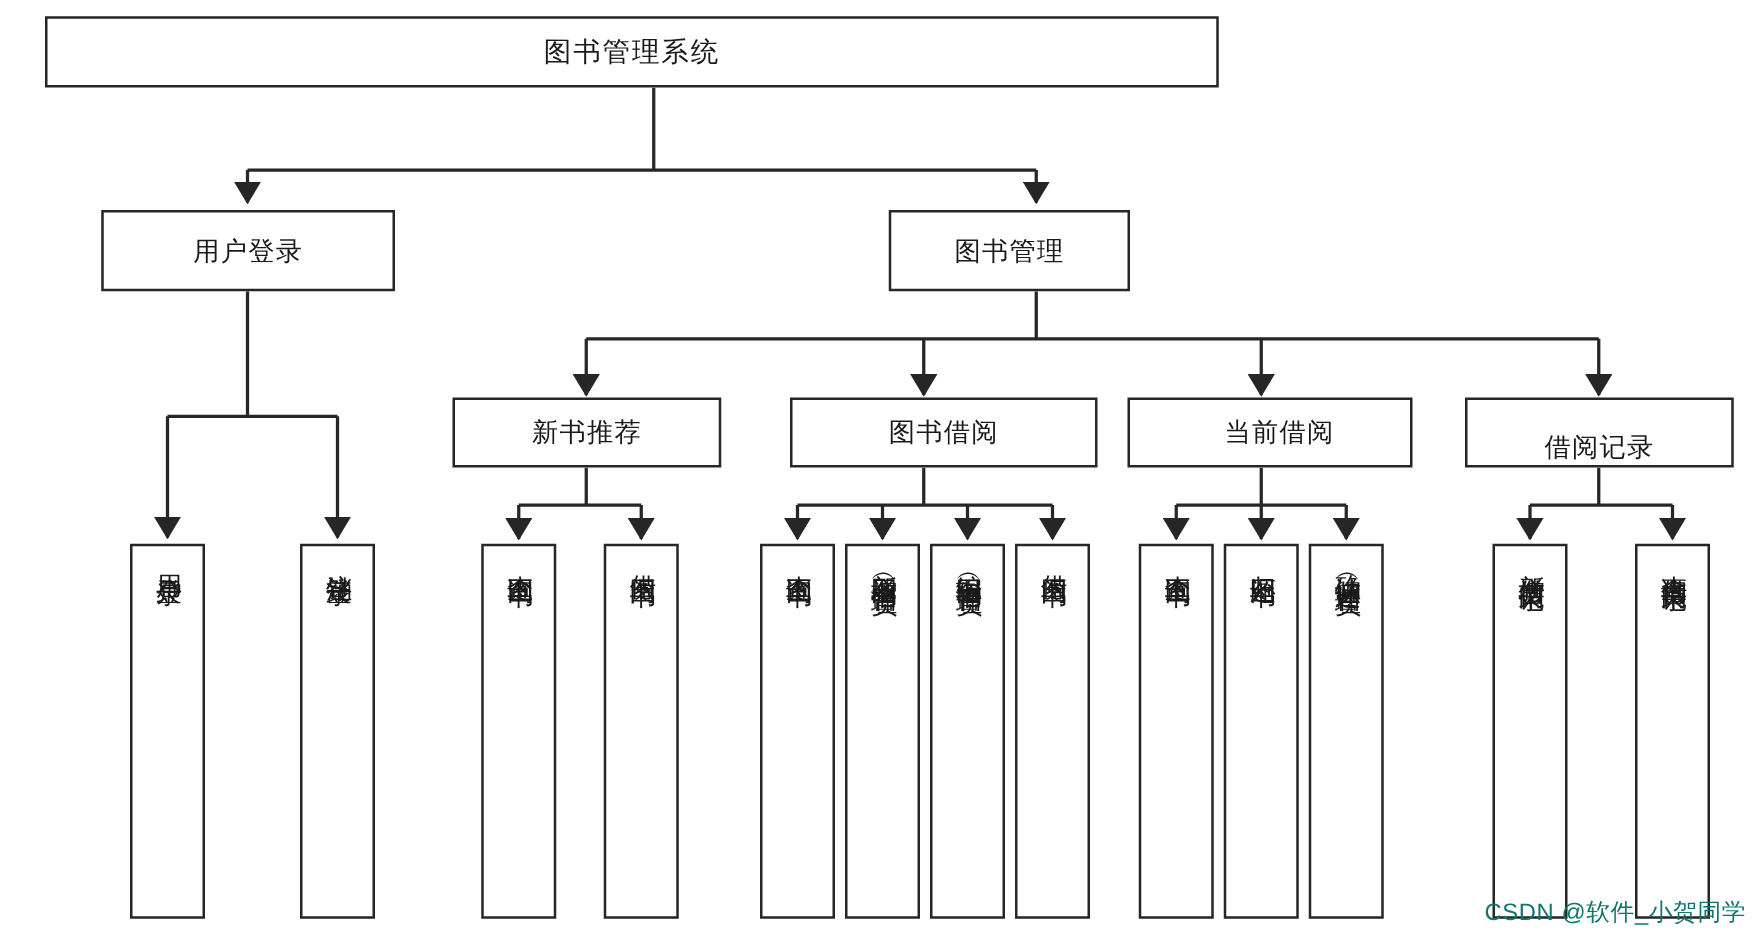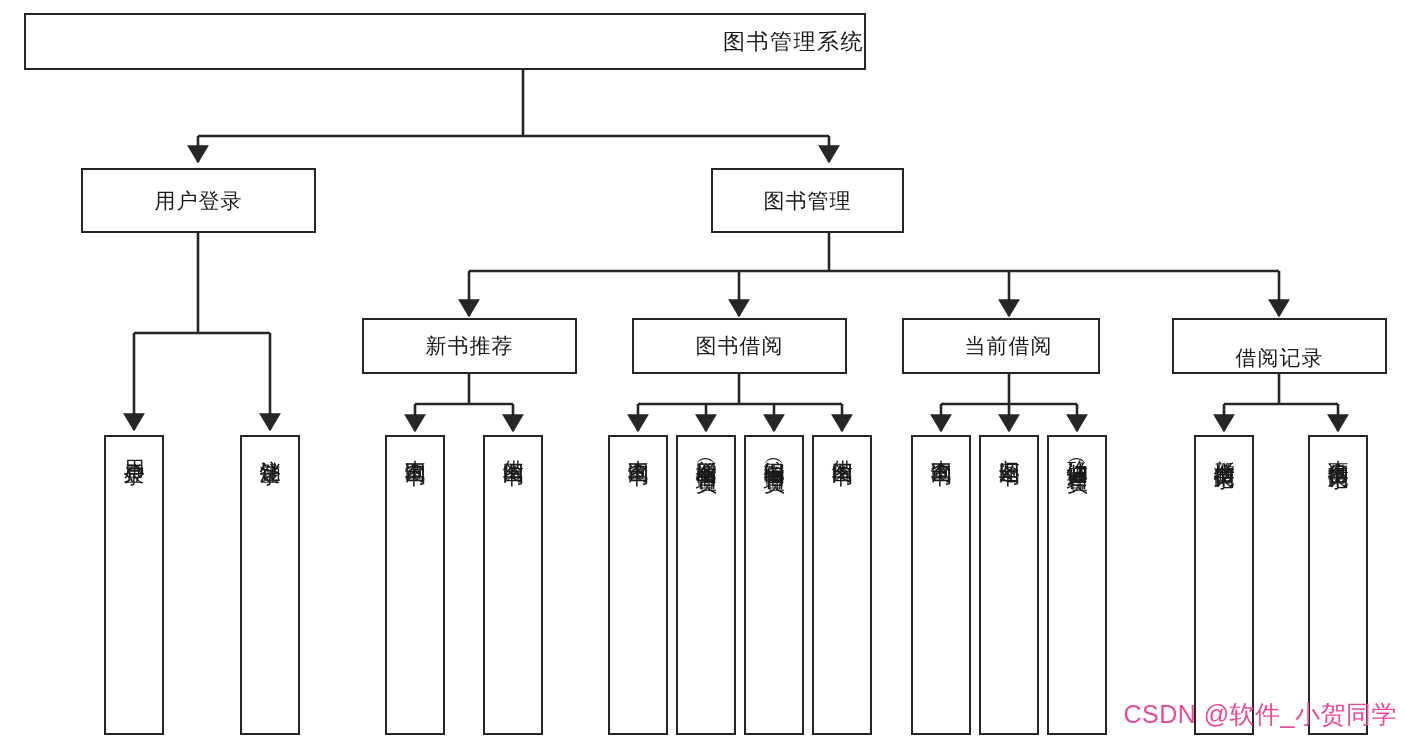--- a/index.html
+++ b/index.html
@@ -57,23 +57,23 @@
     letter-spacing: 2px;
     white-space: nowrap;
     text-align: left;
   }
   .node-label {
     white-space: nowrap;
   }
   #watermark {
     position: absolute;
     right: 8px;
-    bottom: 16px;
-    font-size: 25px;
-    color: #ec4899;
+    bottom: 4px;
+    font-size: 19px;
+    color: #0f766e;
     letter-spacing: 0.5px;
     white-space: nowrap;
     user-select: none;
   }
 </style>
 </head>
 <body>
 
 <div id="diagram-canvas">
 
@@ -120,38 +120,38 @@
       <path d="M 1009 404 L 1009 431" marker-end="url(#arrow)"></path>
       <path d="M 1077 404 L 1077 431" marker-end="url(#arrow)"></path>
 
       <path d="M 1279 374 L 1279 404"></path>
       <path d="M 1224 404 L 1338 404"></path>
       <path d="M 1224 404 L 1224 431" marker-end="url(#arrow)"></path>
       <path d="M 1338 404 L 1338 431" marker-end="url(#arrow)"></path>
     </g>
   </svg>
 
-  <div class="node horiz root" style="left:24px; top:13px; width:842px; height:57px;justify-content:flex-end;">
+  <div class="node horiz root" style="left:36px; top:13px; width:939px; height:57px;">
     <span class="node-label">图书管理系统</span>
   </div>
 
   <div class="node horiz" style="left:81px; top:168px; width:235px; height:65px;">
     <span class="node-label">用户登录</span>
   </div>
   <div class="node horiz" style="left:711px; top:168px; width:193px; height:65px;">
     <span class="node-label">图书管理</span>
   </div>
 
   <div class="node horiz" style="left:362px; top:318px; width:215px; height:56px;">
     <span class="node-label">新书推荐</span>
   </div>
-  <div class="node horiz" style="left:632px; top:318px; width:215px; height:56px;">
+  <div class="node horiz" style="left:632px; top:318px; width:246px; height:56px;">
     <span class="node-label">图书借阅</span>
   </div>
-  <div class="node horiz" style="left:902px; top:318px; width:198px; height:56px;padding-left:15px;">
+  <div class="node horiz" style="left:902px; top:318px; width:228px; height:56px;padding-left:15px;">
     <span class="node-label">当前借阅</span>
   </div>
   <div class="node horiz" style="left:1172px; top:318px; width:215px; height:56px;align-items:flex-end;">
     <span class="node-label">借阅记录</span>
   </div>
 
   <div class="node leaf" style="left:104px; top:435px; width:60px; height:300px;">
     <span class="vlabel">用户登录</span>
   </div>
   <div class="node leaf" style="left:240px; top:435px; width:60px; height:300px;">

